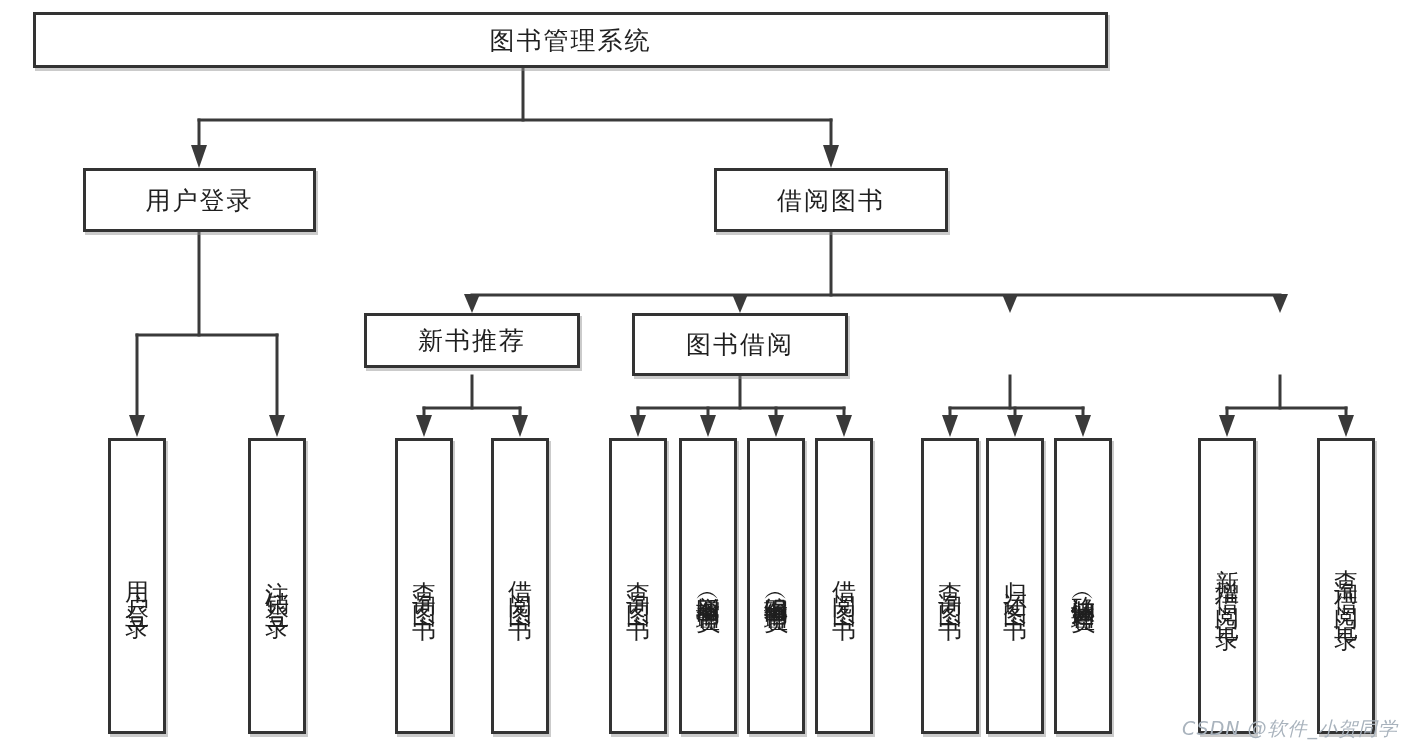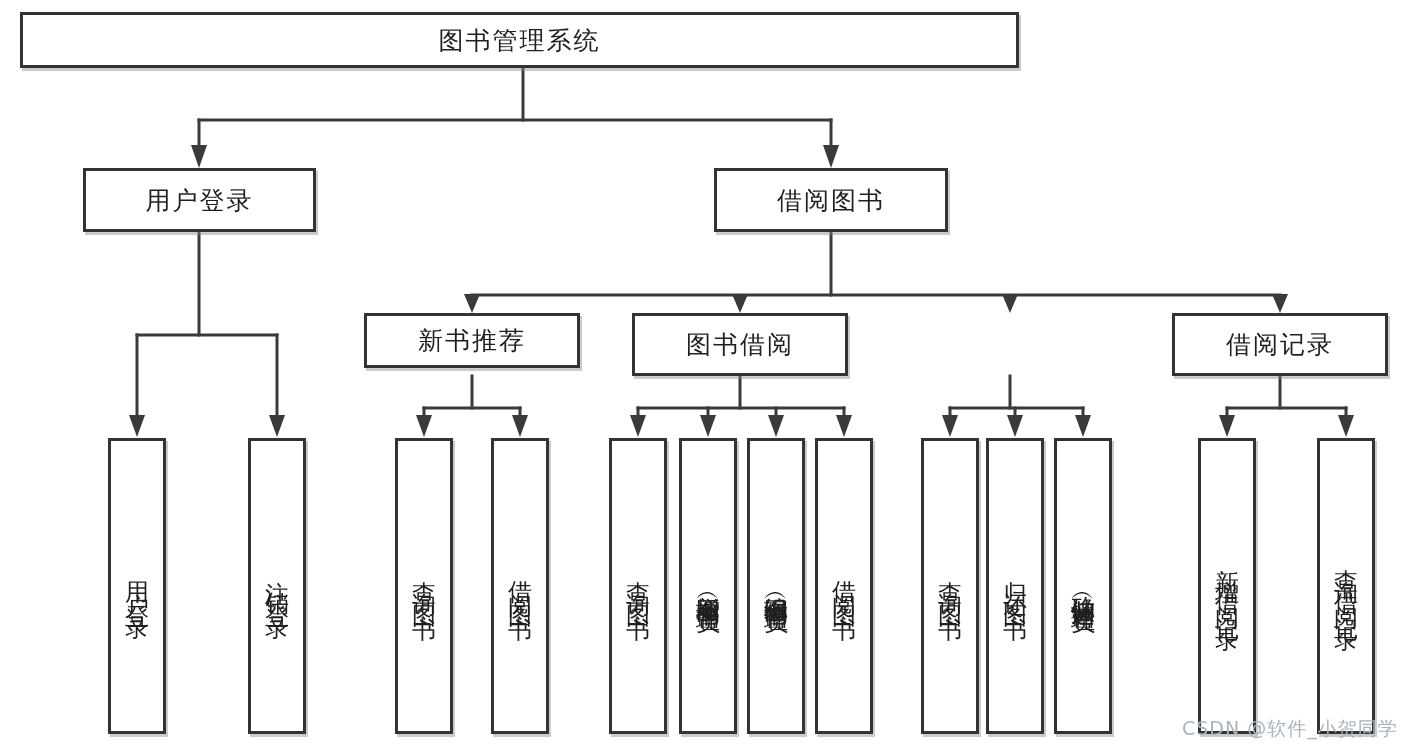--- a/index.html
+++ b/index.html
@@ -14,21 +14,21 @@
     box-shadow:2px 3px 0 rgba(140,140,140,0.45);
   }
   .lbl{font-size:25px;letter-spacing:2px;white-space:nowrap;color:#1f1f1f;}
   .leaf .lbl{
     writing-mode:vertical-rl;text-orientation:mixed;
     font-size:24px;letter-spacing:12px;line-height:1;white-space:normal;
   }
   .leaf .lbl.lv{letter-spacing:2px;}
   .watermark{
     position:absolute;left:1182px;top:716px;z-index:3;
-    font-size:19px;letter-spacing:1px;color:#a9b3bd;white-space:nowrap;
+    font-size:19px;letter-spacing:1px;color:#a9b3bd;white-space:nowrap;font-style:italic;
   }
 </style>
 </head>
 <body>
 
 <div class="canvas">
 
   <svg class="connectors" viewBox="0 0 1405 747" xmlns="http://www.w3.org/2000/svg">
     <g stroke="#3a3a3a" stroke-width="3" stroke-linecap="square" fill="none">
 
@@ -84,39 +84,36 @@
       <polygon points="768,415 784,415 776,437"></polygon>
       <polygon points="836,415 852,415 844,437"></polygon>
       <polygon points="942,415 958,415 950,437"></polygon>
       <polygon points="1007,415 1023,415 1015,437"></polygon>
       <polygon points="1075,415 1091,415 1083,437"></polygon>
       <polygon points="1219,415 1235,415 1227,437"></polygon>
       <polygon points="1338,415 1354,415 1346,437"></polygon>
     </g>
   </svg>
 
-  <div class="box" style="left:20px;top:12px;width:999px;height:56px">
+  <div class="box" style="left:33px;top:12px;width:1075px;height:56px">
     <span class="lbl">图书管理系统</span>
   </div>
 
   <div class="box" style="left:83px;top:168px;width:233px;height:64px">
     <span class="lbl">用户登录</span>
   </div>
   <div class="box" style="left:714px;top:168px;width:234px;height:64px">
     <span class="lbl">借阅图书</span>
   </div>
 
   <div class="box" style="left:364px;top:313px;width:216px;height:55px">
     <span class="lbl">新书推荐</span>
   </div>
   <div class="box" style="left:632px;top:313px;width:216px;height:63px">
     <span class="lbl">图书借阅</span>
-  </div>
-  <div class="box" style="left:1172px;top:313px;width:216px;height:63px">
-    <span class="lbl">借阅记录</span>
   </div>
 
   <div class="box leaf" style="left:108px;top:438px;width:58px;height:296px">
     <span class="lbl">用户登录</span>
   </div>
   <div class="box leaf" style="left:248px;top:438px;width:58px;height:296px">
     <span class="lbl">注销登录</span>
   </div>
 
   <div class="box leaf" style="left:395px;top:438px;width:58px;height:296px">

